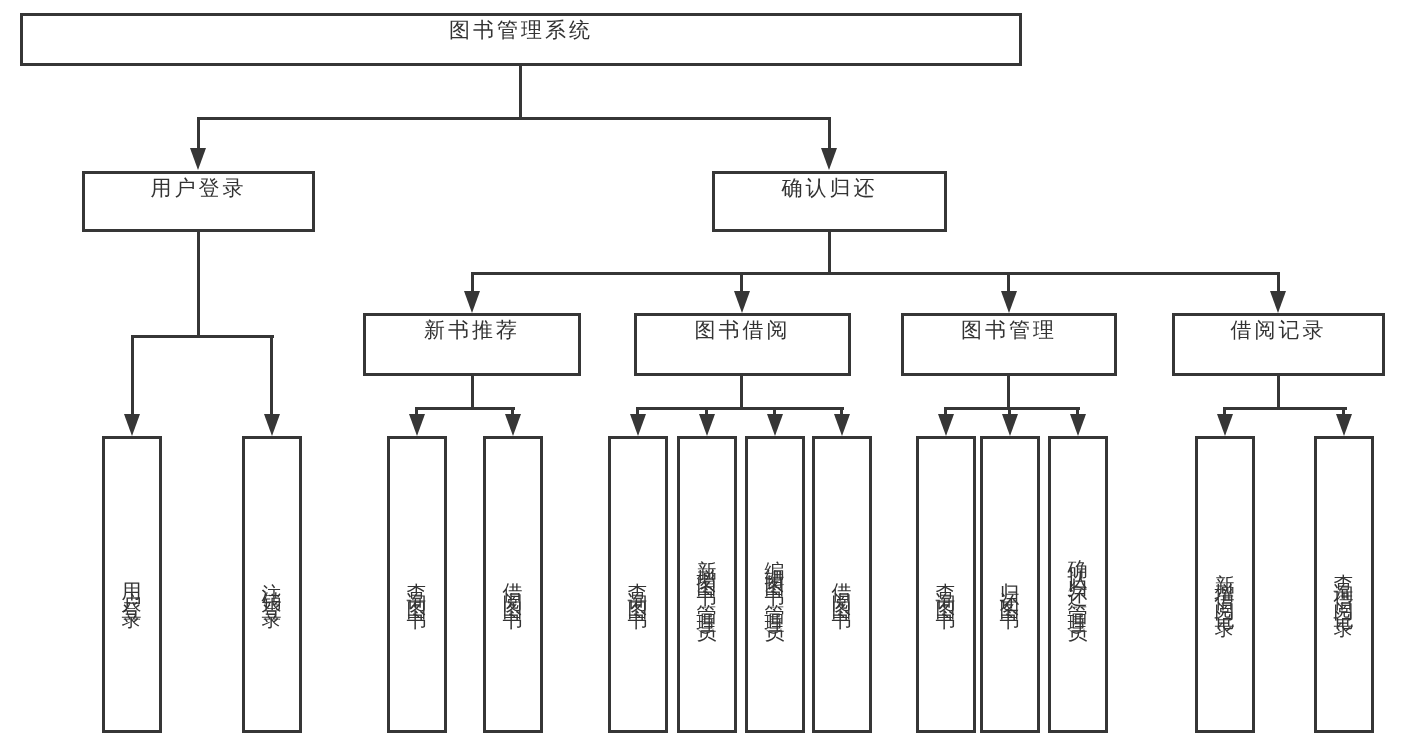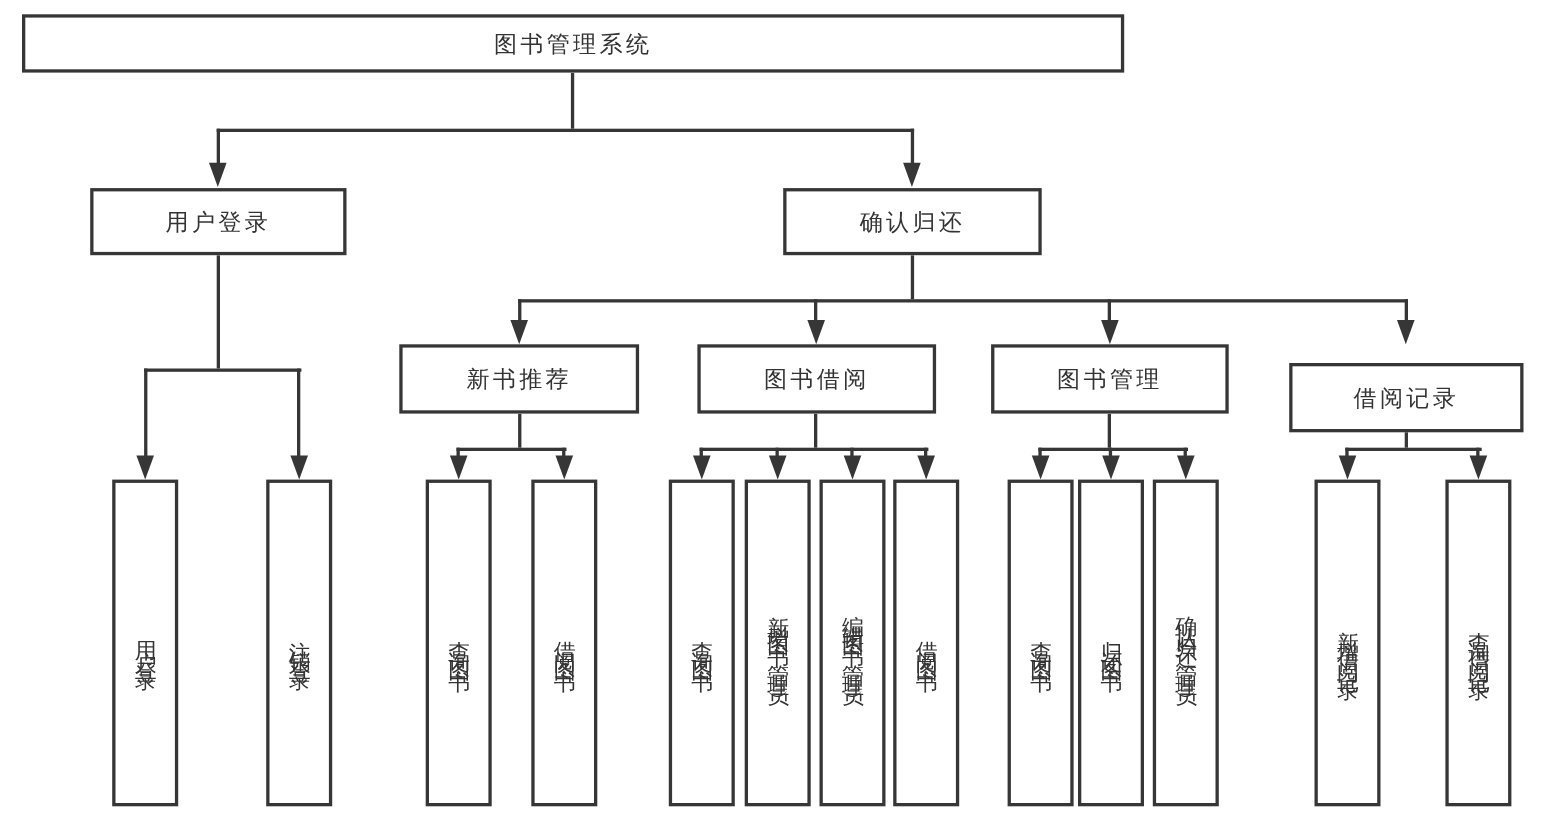--- a/index.html
+++ b/index.html
@@ -2,21 +2,21 @@
 <html style="--line: #363636; --text: #333333; --watermark: #b0b6bc; --background: #ffffff;"><head>
 <meta charset="utf-8">
 <style>
   html,body{margin:0;padding:0;background:var(--background,#fff);}
   .canvas{
     position:relative;width:1405px;height:747px;background:var(--background,#fff);
     font-family:"Liberation Sans",sans-serif;overflow:hidden;
   }
   .box{
     position:absolute;background:#fff;border:3px solid var(--line,#363636);
-    box-sizing:border-box;display:flex;align-items:center;justify-content:center;
+    box-sizing:border-box;display:flex;justify-content:center;
   }
   .box .lbl{
     font-size:21px;letter-spacing:3px;color:var(--text,#333);
     font-family:"Liberation Sans",sans-serif;white-space:nowrap;
   }
   .leaf{
     position:absolute;background:#fff;border:3px solid var(--line,#363636);
     box-sizing:border-box;width:60px;top:436px;height:297px;
     display:flex;align-items:center;justify-content:center;
   }
@@ -115,21 +115,21 @@
 
   <div class="box" style="left:363px;top:313px;width:218px;height:63px">
     <span class="lbl">新书推荐</span>
   </div>
   <div class="box" style="left:634px;top:313px;width:217px;height:63px">
     <span class="lbl">图书借阅</span>
   </div>
   <div class="box" style="left:901px;top:313px;width:216px;height:63px">
     <span class="lbl">图书管理</span>
   </div>
-  <div class="box" style="left:1172px;top:330px;width:213px;height:63px">
+  <div class="box" style="left:1172px;top:313px;width:213px;height:63px">
     <span class="lbl">借阅记录</span>
   </div>
 
   <div class="leaf" style="left:102px">
     <span class="vtext">用户登录</span>
   </div>
   <div class="leaf" style="left:242px">
     <span class="vtext">注销登录</span>
   </div>
 

